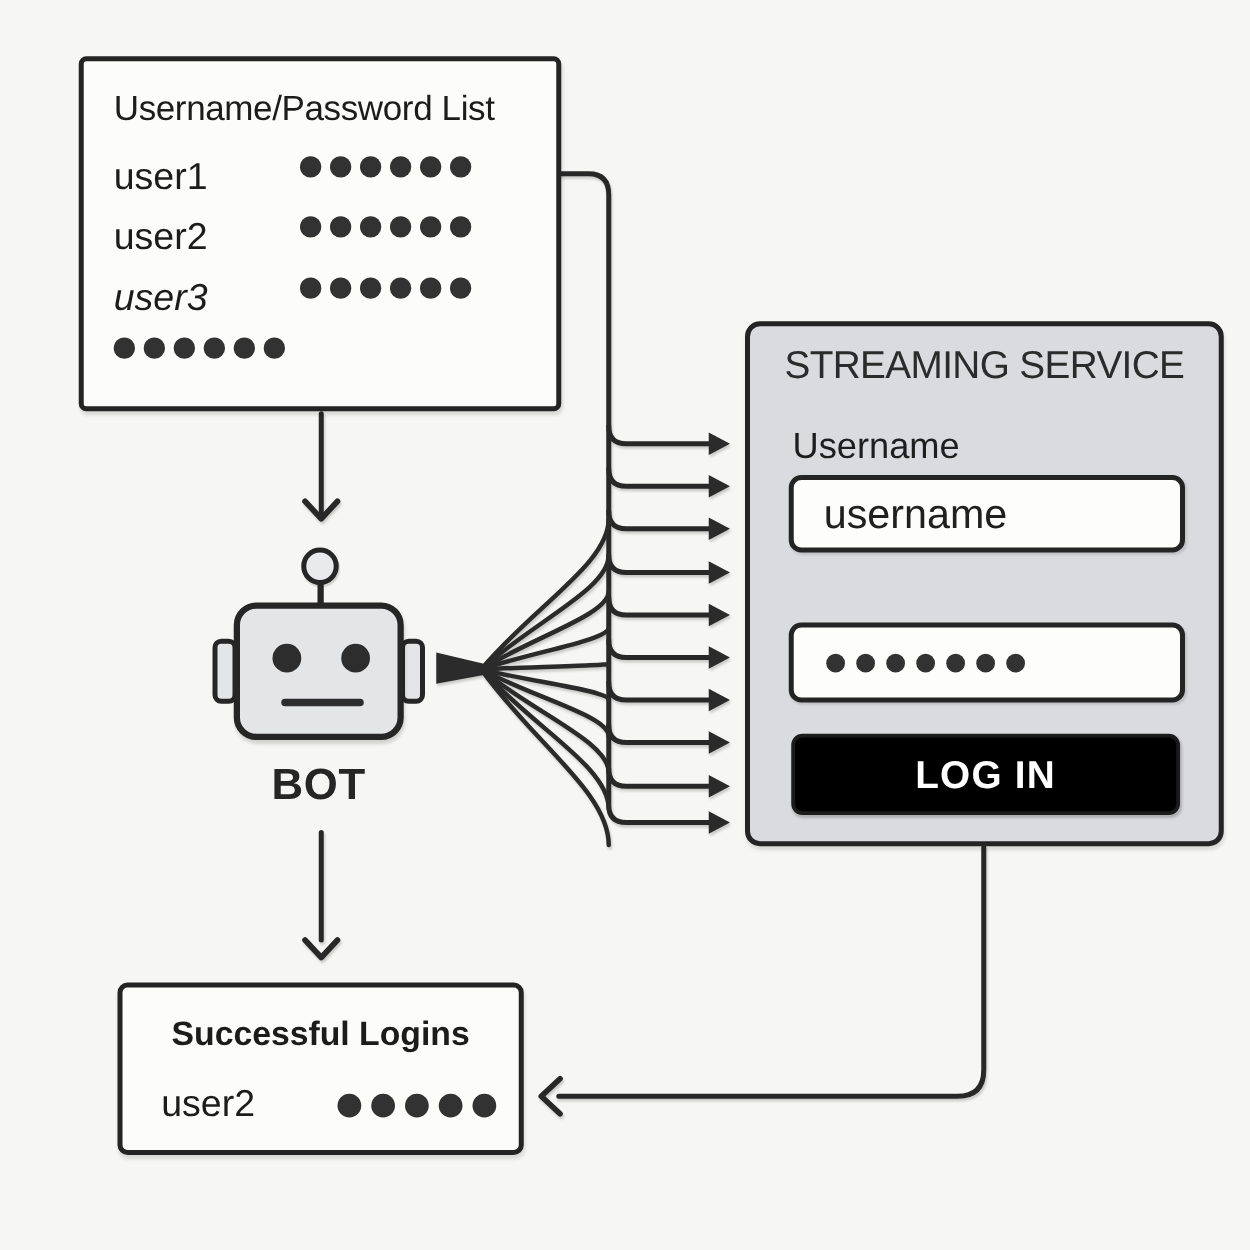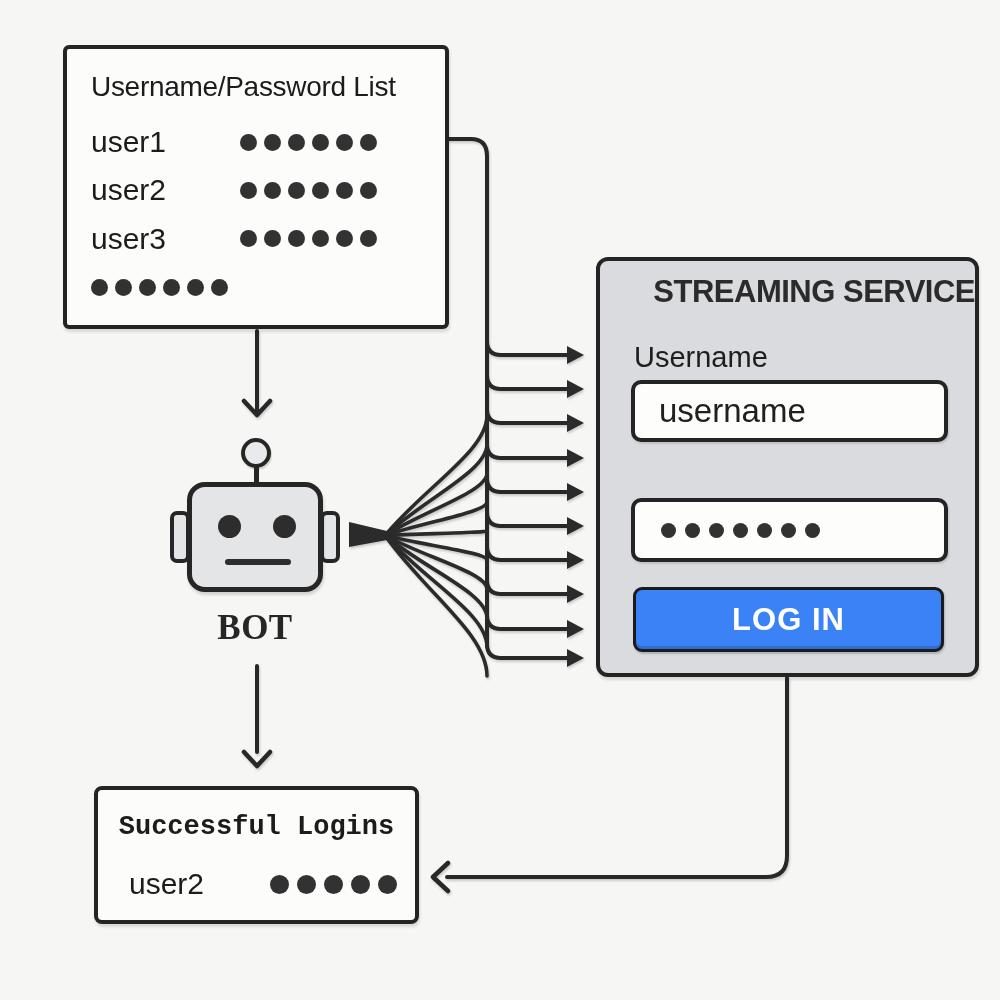--- a/index.html
+++ b/index.html
@@ -26,21 +26,21 @@
   .dot { border-radius:50%; background:#323232; flex:0 0 auto; }
   .dots { display:flex; align-items:center; }
 
   
   #cred-box { left:42px; top:45px; width:386px; height:284px; border-radius:6px; }
   #cred-box .box-title {
     position:absolute; left:24px; top:22px; font-size:28px; font-weight:500;
     color:#1c1c1c; letter-spacing:-0.3px;
   }
   .cred-row { position:absolute; left:24px; right:4px; height:34px;
-    display:flex; align-items:center; }
+    display:flex; align-items:flex-start; }
   .cred-row .uname { width:149px; font-size:30px; color:#1c1c1c; }
   .cred-row .dots { gap:7px; }
   .cred-row .dot { width:17px; height:17px; }
 
   
   .bot-part { position:absolute; }
   #bot-antenna-ball { left:220px; top:438px; width:30px; height:30px;
     border:4px solid #262626; border-radius:50%; background:#e9eaec;
     box-shadow: 1px 2px 1px rgba(0,0,0,0.15); }
   #bot-antenna-stem { left:233px; top:466px; width:5px; height:20px; background:#262626; }
@@ -49,27 +49,27 @@
   #bot-ear-left  { left:149px; }
   #bot-ear-right { left:299px; }
   #bot-head { left:166px; top:482px; width:136px; height:110px;
     border:5px solid #262626; border-radius:18px; background:#e4e5e7;
     box-shadow: 1px 3px 3px rgba(0,0,0,0.15); }
   .bot-eye { width:23px; height:23px; border-radius:50%; background:#2d2d2d; top:515px; }
   #bot-eye-left  { left:197px; }
   #bot-eye-right { left:252px; }
   #bot-mouth { left:204px; top:559px; width:66px; height:6px; border-radius:3px; background:#2d2d2d; }
   #bot-label { left:166px; top:608px; width:136px; text-align:center;
-    font-size:35px; font-weight:800; color:#262626; letter-spacing:0.5px;font-family:Liberation Serif, serif; }
+    font-size:35px; font-weight:800; color:#262626; letter-spacing:0.5px; }
 
   
   #stream-box { left:575px; top:257px; width:383px; height:420px;
     border-radius:12px; background:#d9dbde; }
-  #stream-title { position:absolute; left:0; top:13px; width:100%; text-align:right;
-    font-size:31px; font-weight:700; color:#2b2b2b; letter-spacing:-0.5px; }
+  #stream-title { position:absolute; left:0; top:13px; width:100%; text-align:center;
+    font-size:31px; font-weight:400; color:#2b2b2b; letter-spacing:-0.5px; }
   .field-label { position:absolute; left:34px; font-size:29px; color:#1e1e1e; }
   #username-label { top:80px; }
   #password-label { top:198px; }
   .input {
     position:absolute; left:31px; width:317px; background:#fdfdfc;
     border:4px solid #242424; border-radius:10px; display:flex; align-items:center;
     box-shadow: 1px 2px 2px rgba(0,0,0,0.12);
   }
   #username-input { top:119px; height:62px; padding-left:24px;
     font-size:33px; color:#202020; }
@@ -82,21 +82,21 @@
     display:flex; align-items:center; justify-content:center;
     font-size:31px; font-weight:800; color:#ffffff; letter-spacing:1px;
     box-shadow: inset 0 -3px 0 rgba(0,0,0,0.15), 1px 2px 2px rgba(0,0,0,0.2);
     cursor:pointer;
   }
 
   
   #success-box { left:73px; top:786px; width:325px; height:138px; border-radius:8px; }
   #success-box .box-title {
     position:absolute; left:0; top:22px; width:100%; text-align:center;
-    font-size:27px; font-weight:700; color:#1c1c1c;font-family:Liberation Mono, monospace;
+    font-size:27px; font-weight:700; color:#1c1c1c;
   }
   .success-row { position:absolute; left:31px; right:12px; height:36px;
     display:flex; align-items:center; }
   .success-row .uname { width:141px; font-size:30px; color:#1c1c1c; }
   .success-row .dots { gap:8px; }
   .success-row .dot { width:19px; height:19px; }
 </style>
 </head>
 <body style="background: rgb(246, 246, 244);">
 
@@ -172,21 +172,21 @@
           <span class="uname">user2</span>
           <span class="dots">
             <span class="dot"></span>
             <span class="dot"></span>
             <span class="dot"></span>
             <span class="dot"></span>
             <span class="dot"></span>
             <span class="dot"></span>
           </span>
         </div>
-        <div class="cred-row" style="top: 172.8px;">
+        <div class="cred-row" style="top: 172.8px; font-style: italic;">
           <span class="uname">user3</span>
           <span class="dots">
             <span class="dot"></span>
             <span class="dot"></span>
             <span class="dot"></span>
             <span class="dot"></span>
             <span class="dot"></span>
             <span class="dot"></span>
           </span>
         </div>
@@ -225,21 +225,21 @@
       <span class="dots">
           <span class="dot"></span>
           <span class="dot"></span>
           <span class="dot"></span>
           <span class="dot"></span>
           <span class="dot"></span>
           <span class="dot"></span>
           <span class="dot"></span>
         </span>
     </div>
-    <div id="login-button" style="background: #3b82f6;">LOG IN</div>
+    <div id="login-button" style="background: #000000;">LOG IN</div>
   </div>
 
   <div class="box" id="success-box">
     <div class="box-title">Successful Logins</div>
     <div id="success-rows">
         <div class="success-row" style="top: 76px;">
           <span class="uname">user2</span>
           <span class="dots">
             <span class="dot"></span>
             <span class="dot"></span>

